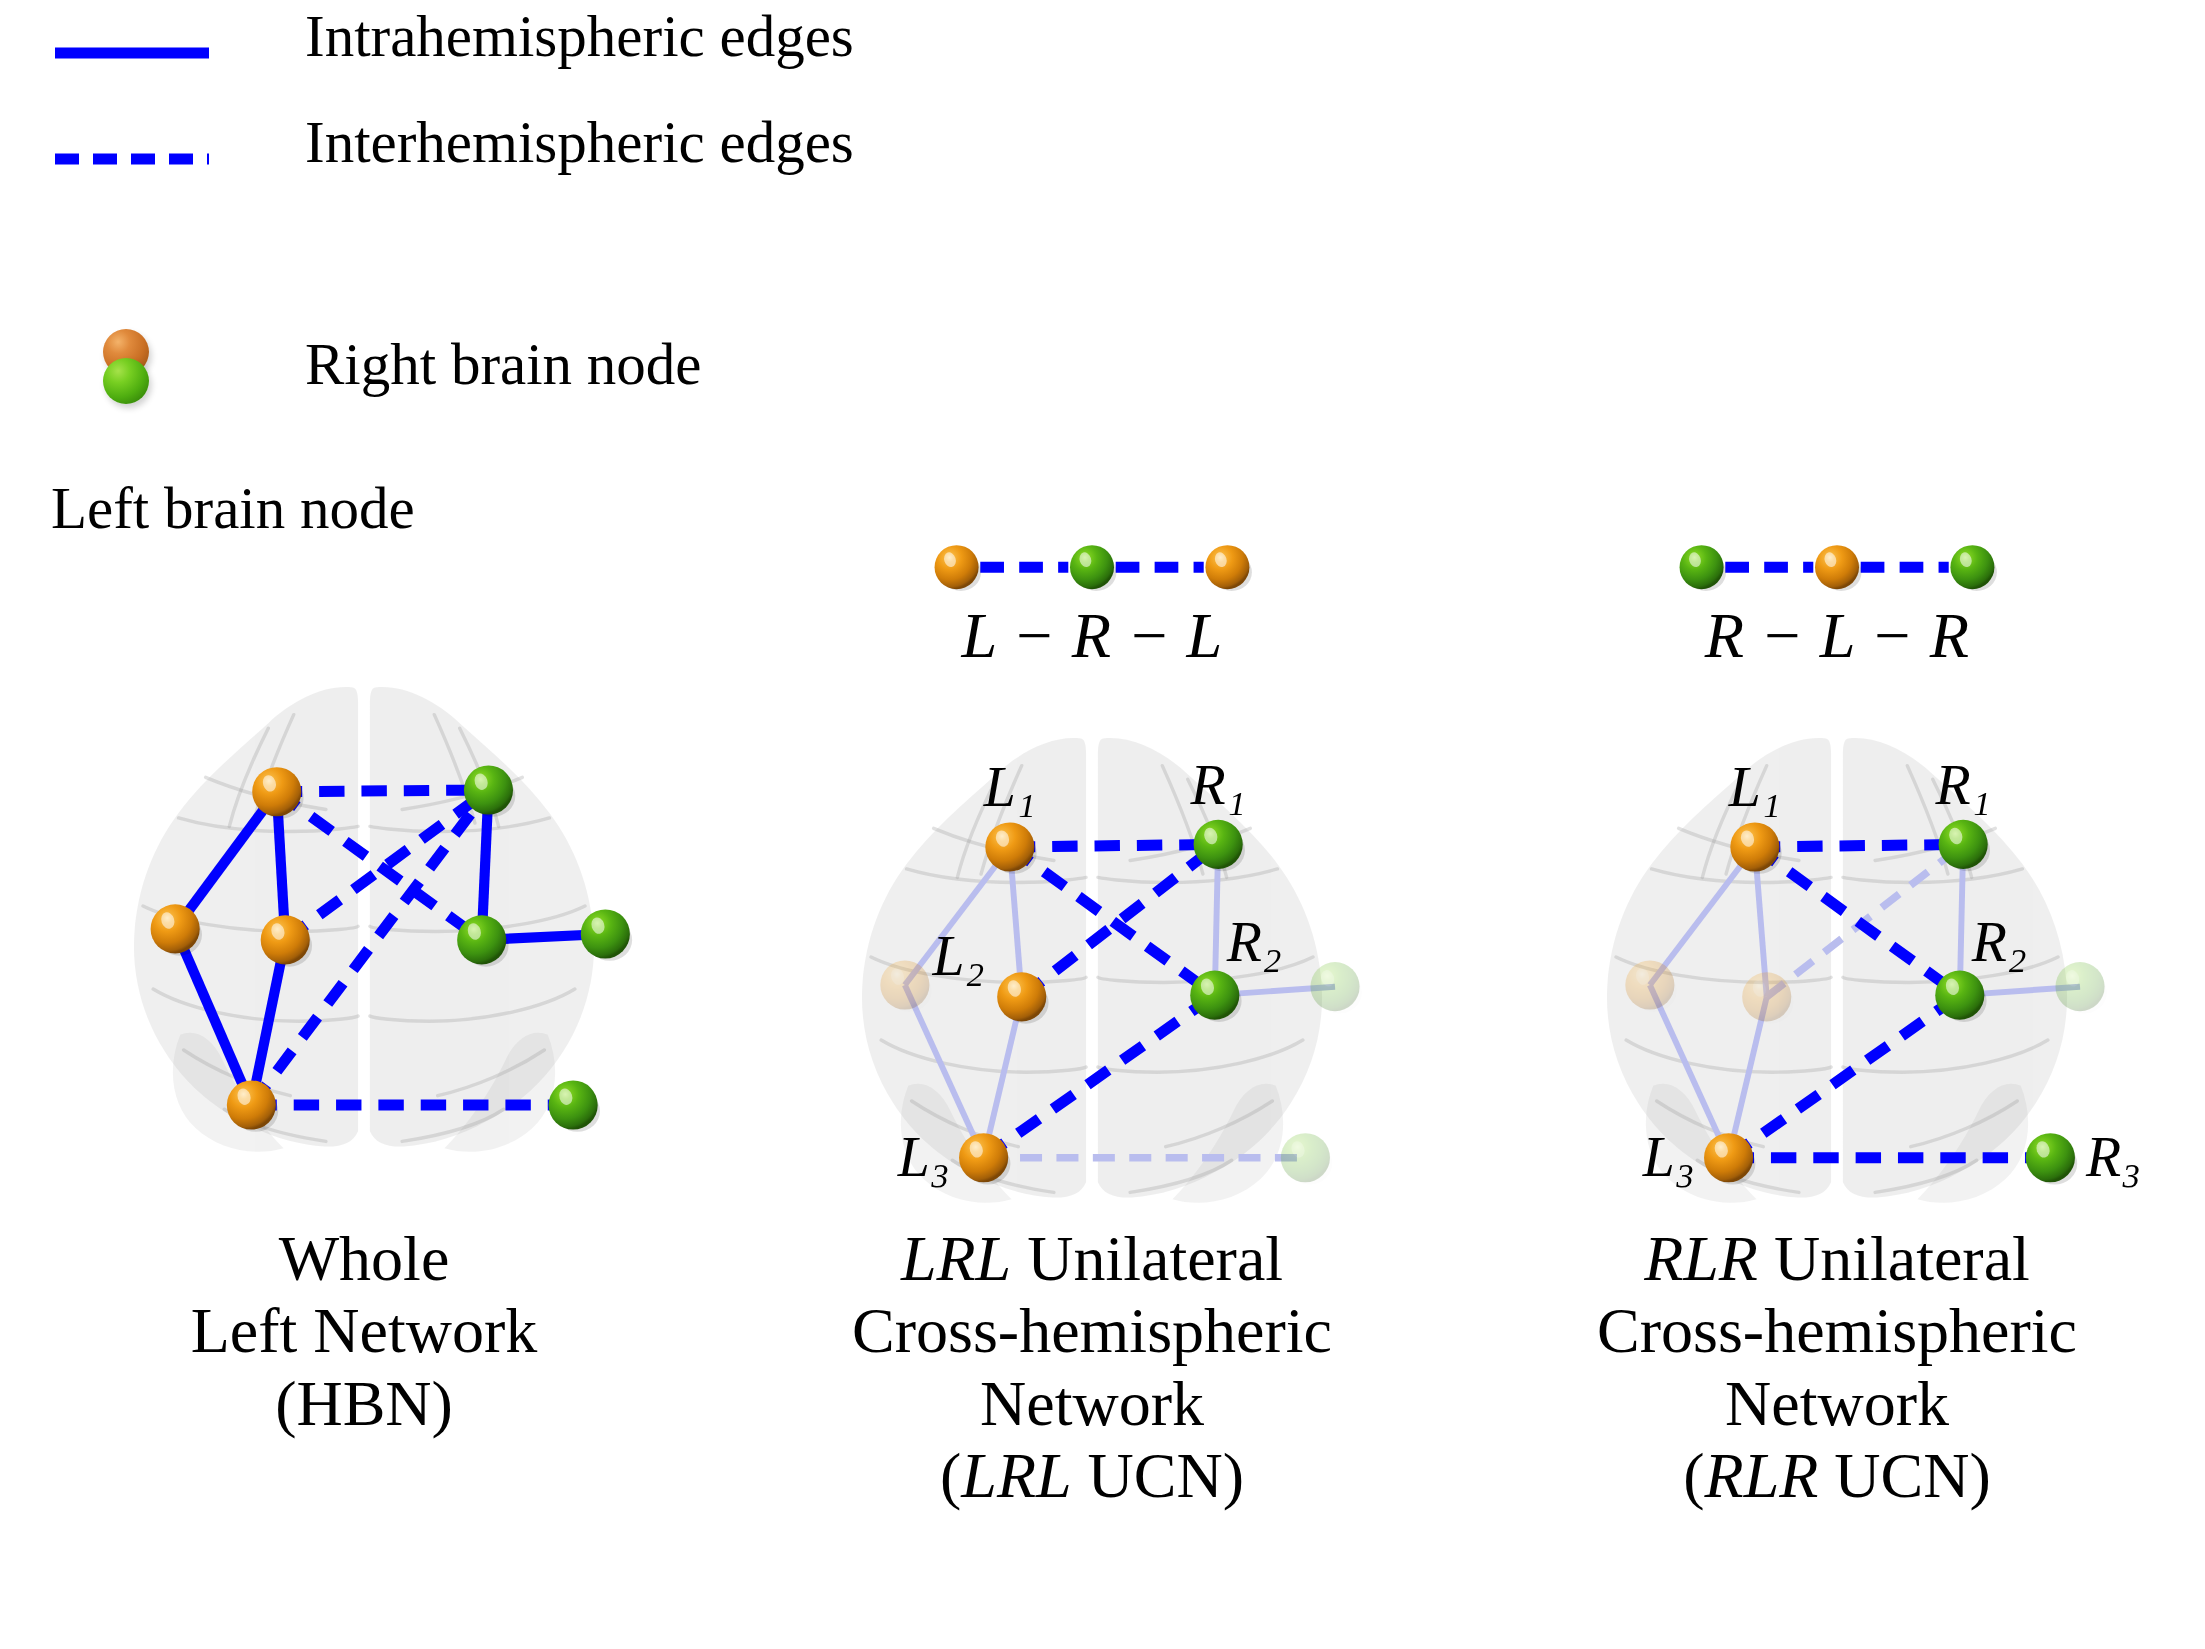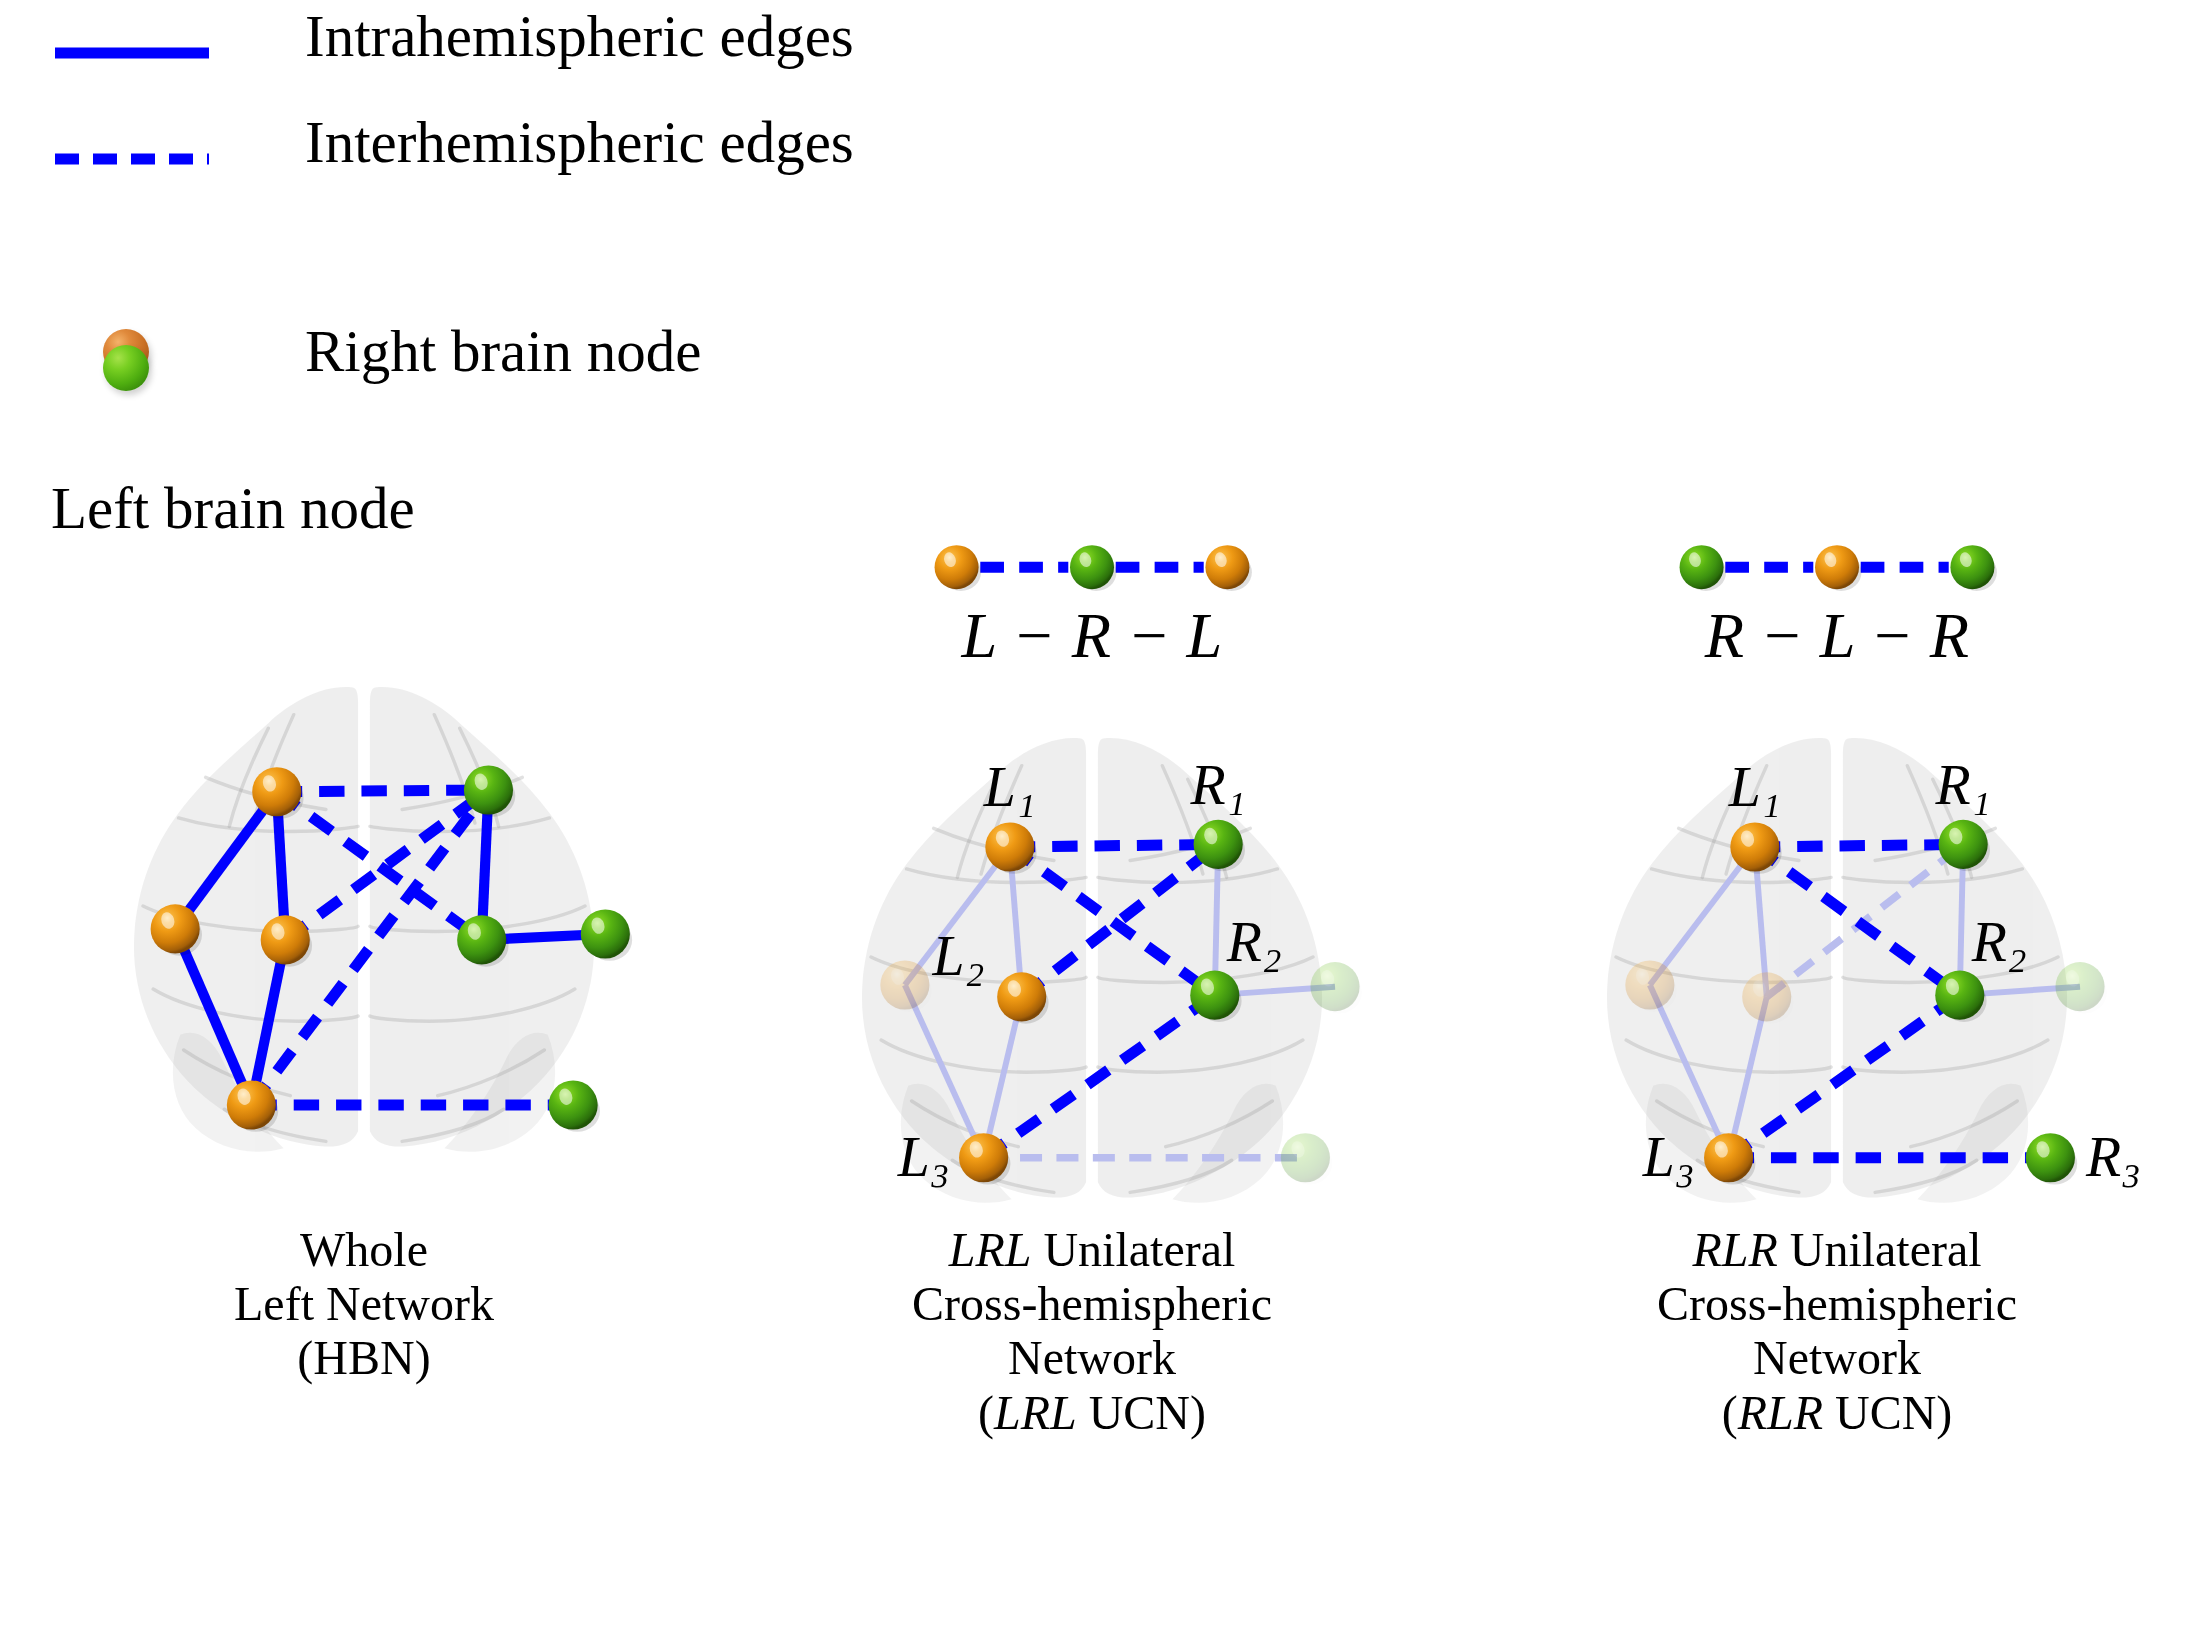--- a/index.html
+++ b/index.html
@@ -27,21 +27,21 @@
   .legend-row {
     position: absolute;
     left: 0;
     height: 93px;
     display: flex;
     align-items: flex-start;
   }
   .legend-row.r0 { top: 0px; }
   .legend-row.r1 { top: 106px; }
   .legend-row.r2 { top: 218px; flex-direction: column; }
-  .legend-row.r3 { top: 315px; }
+  .legend-row.r3 { top: 328px; }
 
   .legend-marker {
     width: 254px;
     height: 93px;
     position: relative;
     flex: 0 0 254px;
   }
   .line-solid {
     position: absolute;
     left: 4.2px;
@@ -116,21 +116,21 @@
     height: 525px;
   }
   #panel-hbn .brain-wrap { top: 144px; }
 
   .caption {
     position: absolute;
     left: 0;
     width: 694px;
     top: 715px;
     text-align: center;
-    font-size: 48px;
+    font-size: 64px;
     line-height: 1.13;
   }
   .caption .it { font-style: italic; }
 
   svg { display: block; overflow: visible; }
 </style>
 </head>
 <body>
 
 <div id="legend">

